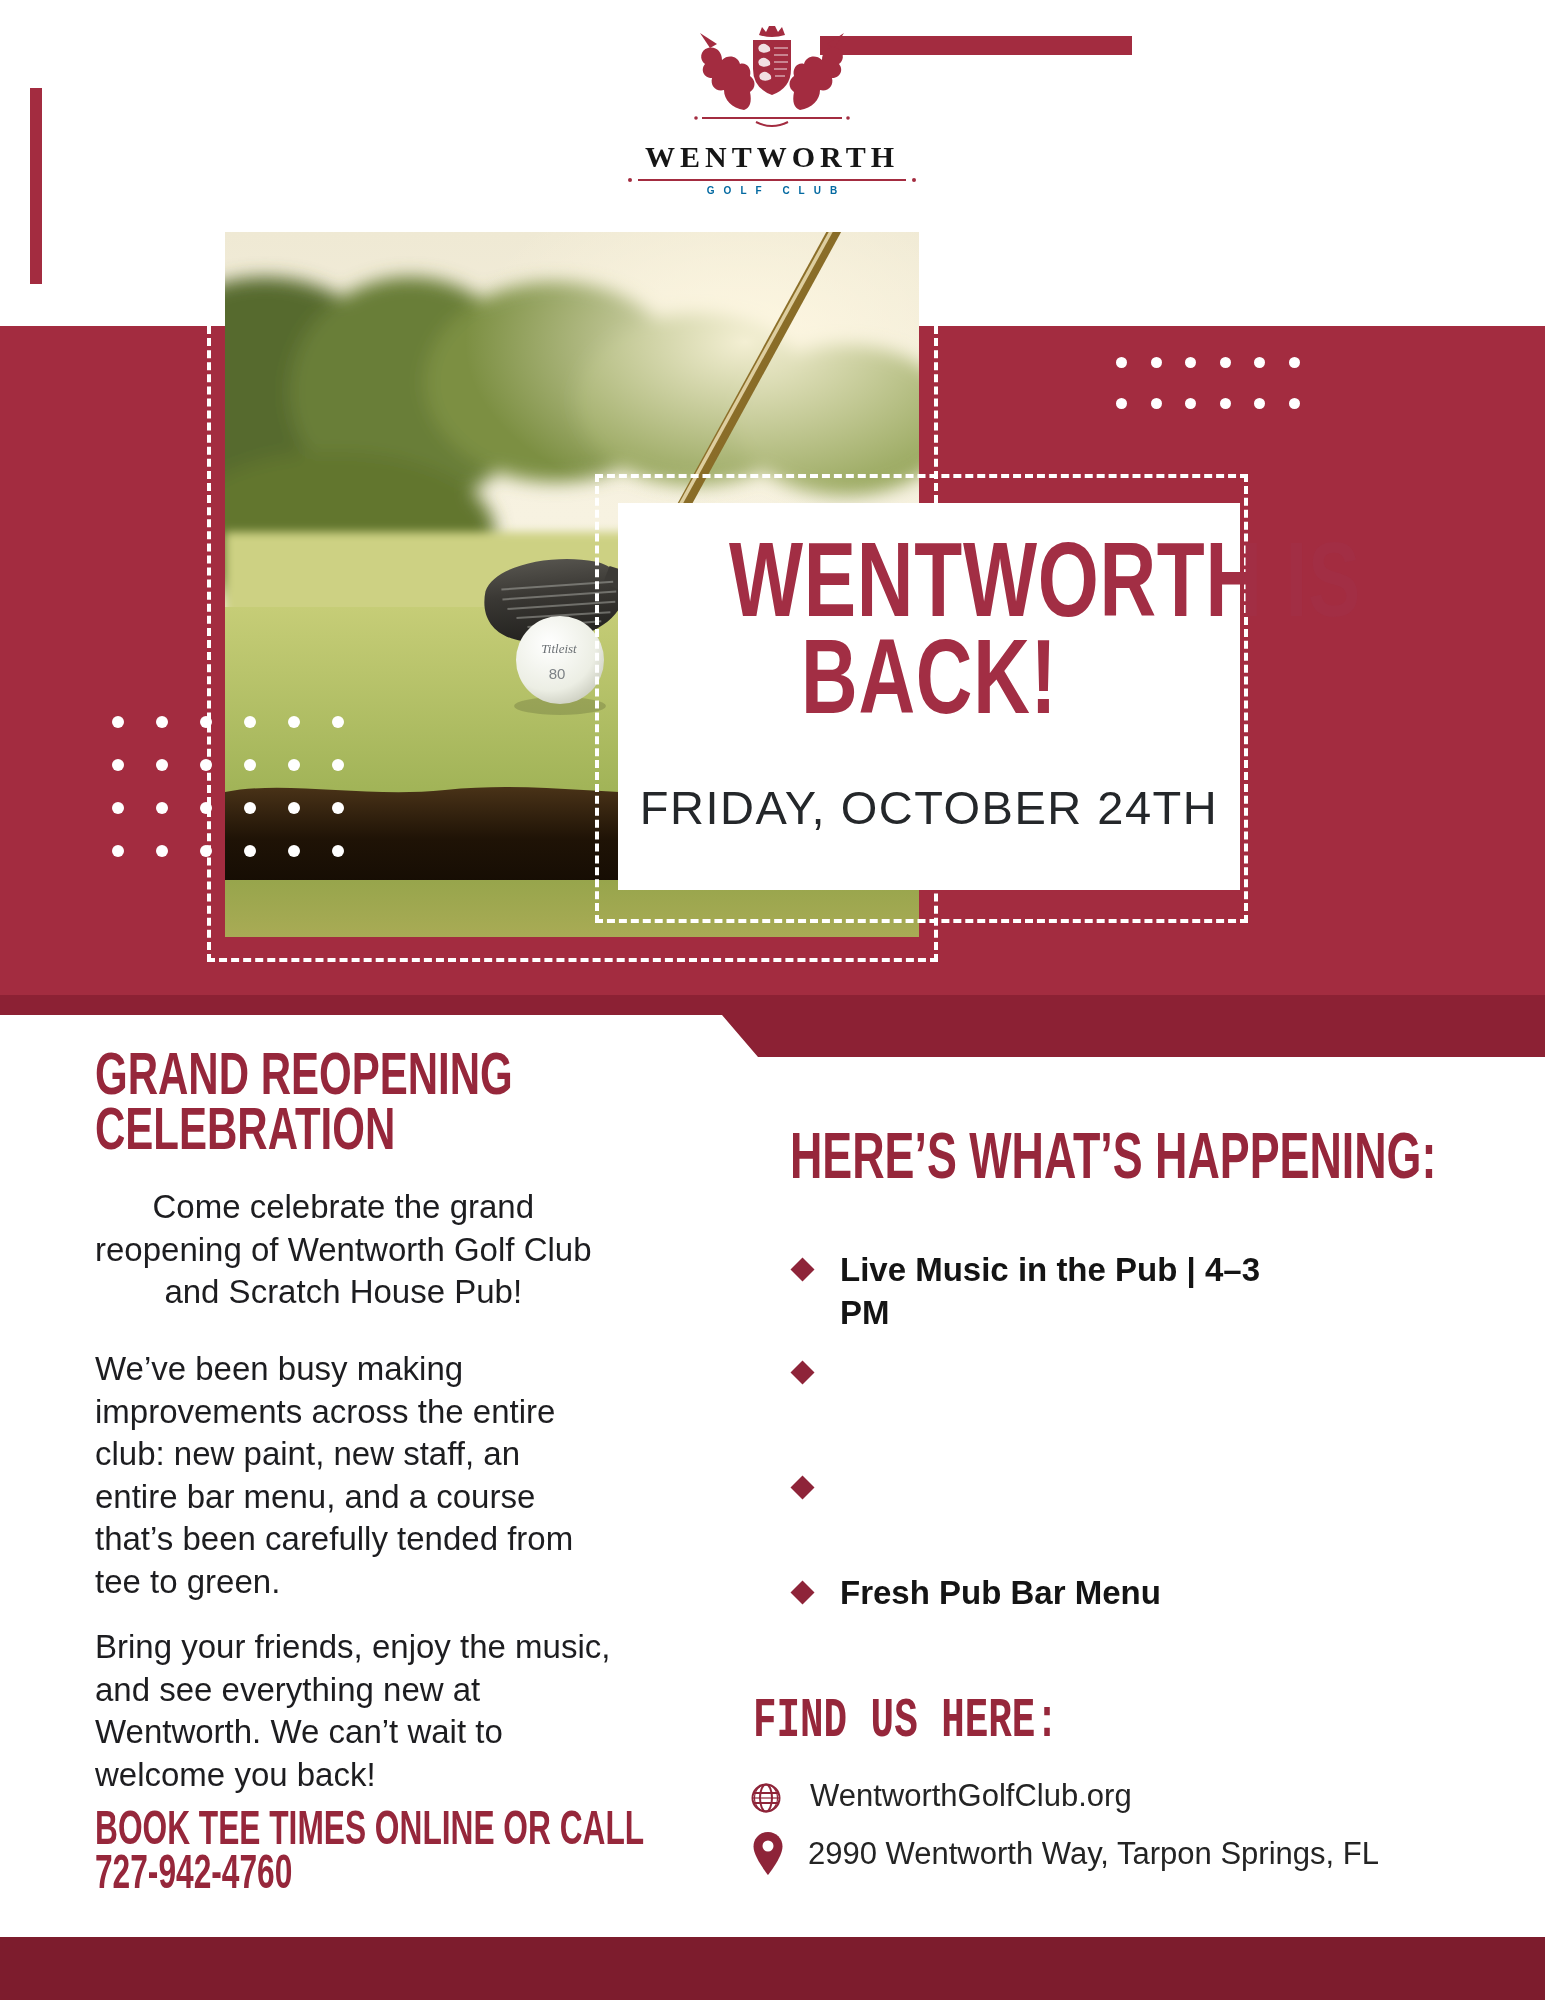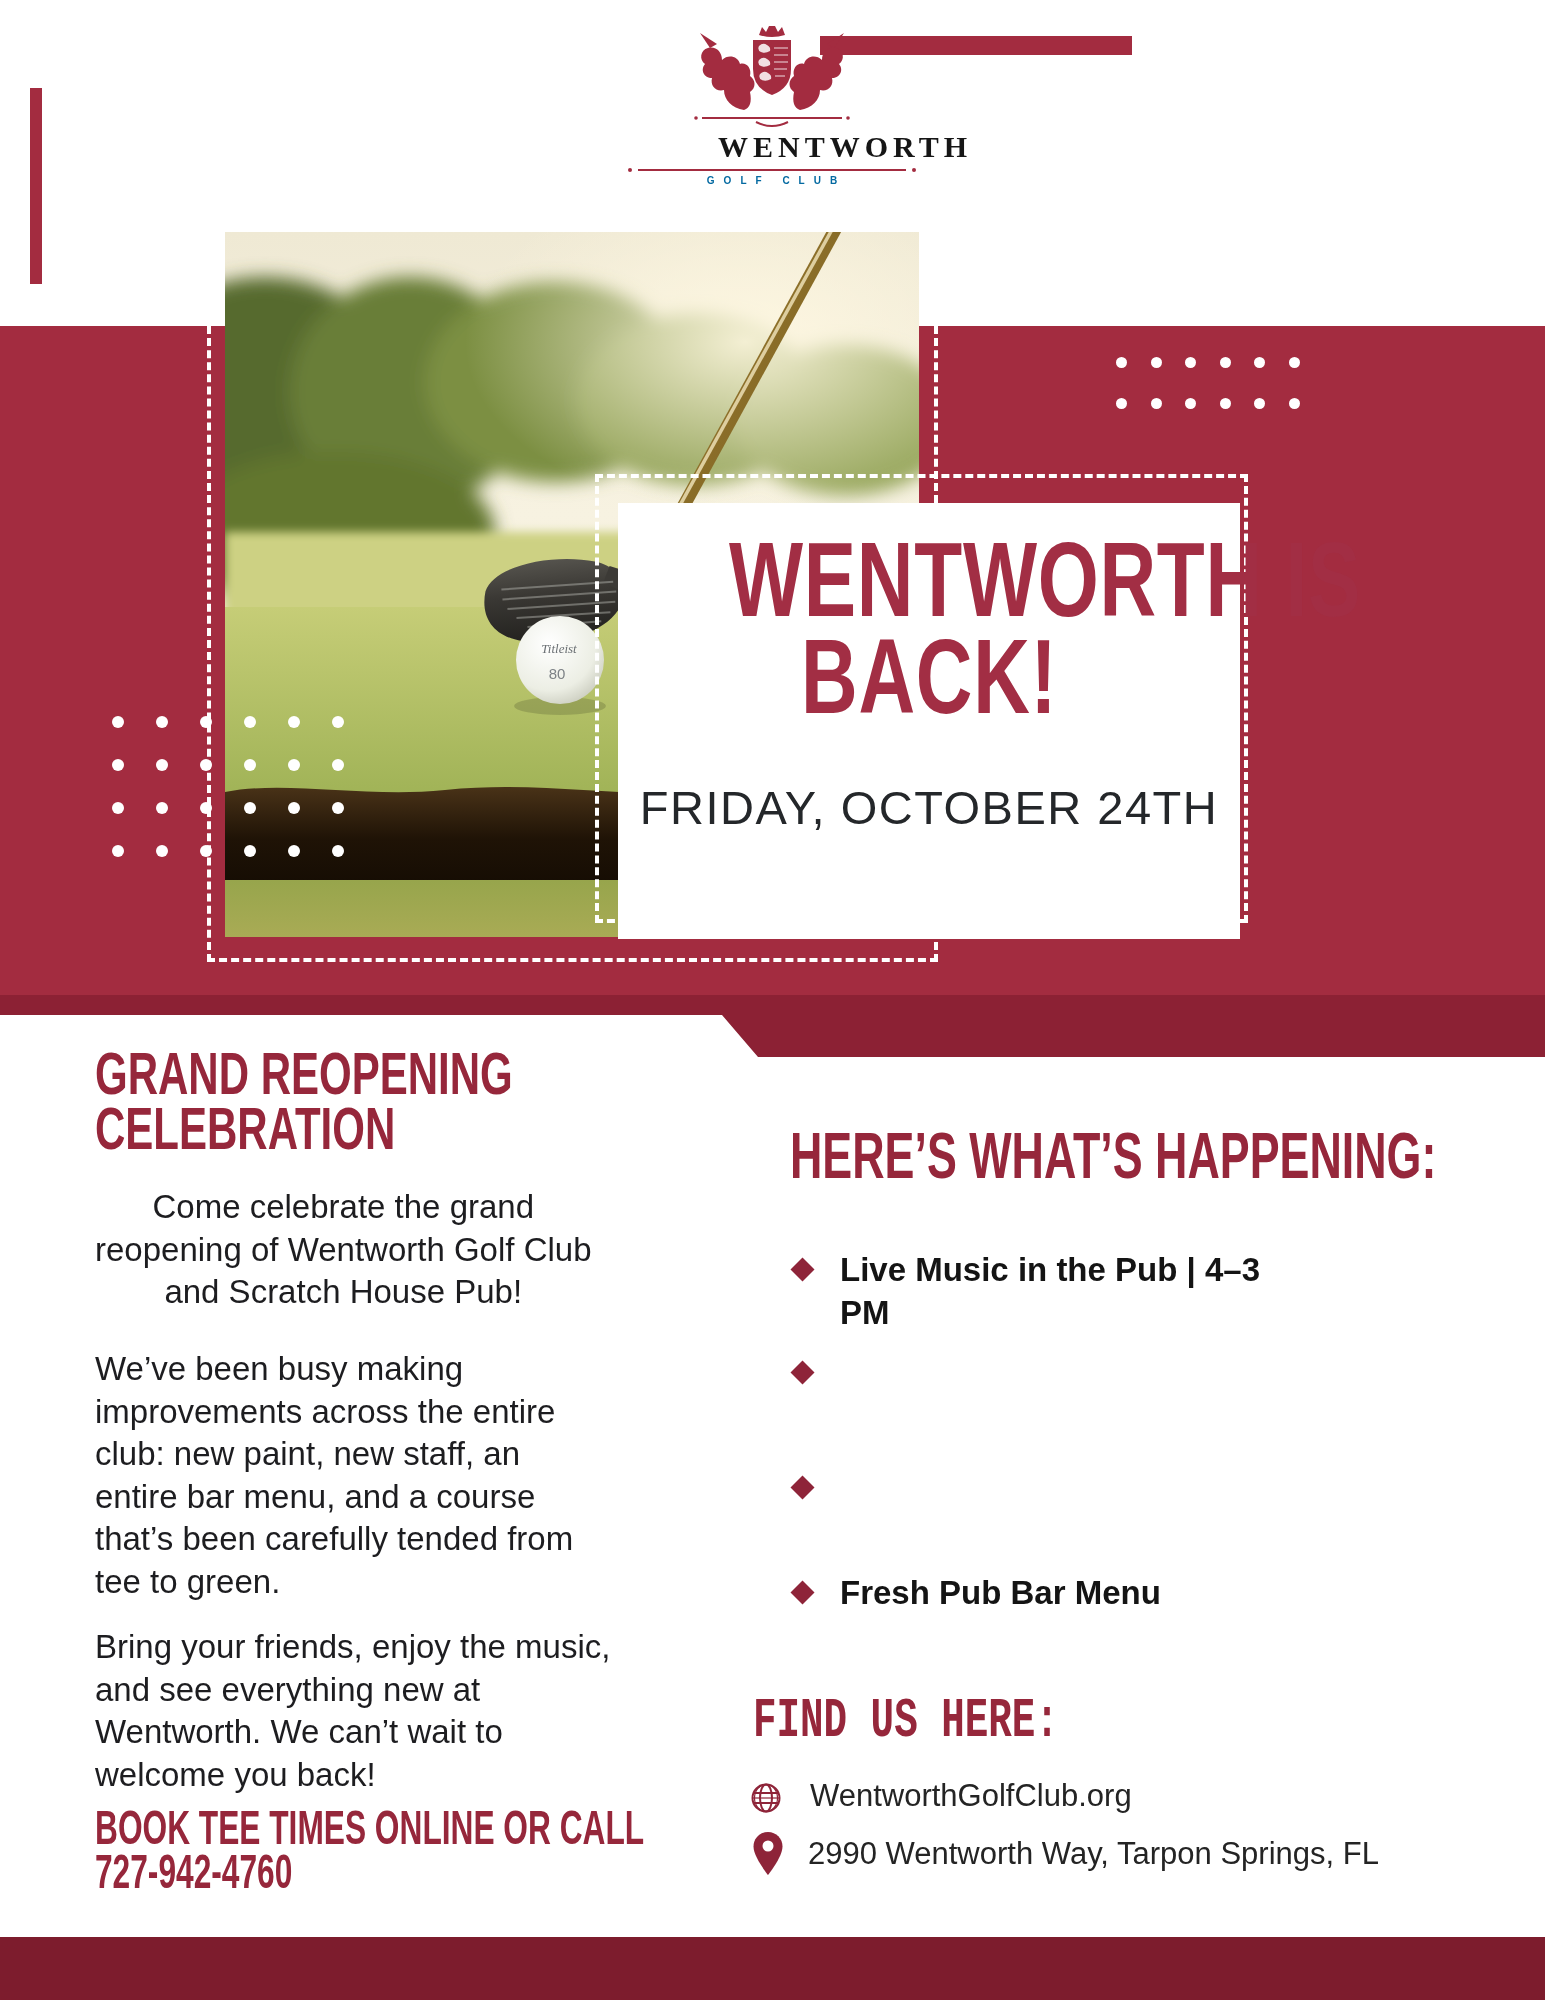--- a/index.html
+++ b/index.html
@@ -12,41 +12,41 @@
 
   
   #left-bar{left:30px;top:88px;width:12px;height:196px;background:#A32C40;}
   #tr-bar{left:820px;top:36px;width:312px;height:19px;background:#A32C40;}
 
   
   #logo{left:572px;top:22px;width:400px;text-align:center;}
   #logo svg{display:block;margin:0 auto;}
   .logo-name{
     font-family:"Liberation Serif","DejaVu Serif",serif;
-    font-weight:600;font-size:30px;letter-spacing:5px;color:#161616;margin-top:2px;text-align:right;
+    font-weight:600;font-size:30px;letter-spacing:5px;color:#161616;margin-top:12px;
   }
   .logo-rule{width:268px;height:2px;background:#A32C40;margin:5px auto 4px auto;position:relative;}
   .logo-rule:before,.logo-rule:after{
     content:"";position:absolute;top:-1px;width:4px;height:4px;border-radius:50%;background:#A32C40;
   }
   .logo-rule:before{left:-10px;} .logo-rule:after{right:-10px;}
   .logo-tagline{font-size:10px;font-weight:600;letter-spacing:9px;color:#0369a1;padding-left:9px;}
 
   
   #maroon-block{left:0;top:326px;width:1545px;height:669px;background:#A32C40;}
   #ribbon{left:0;top:995px;width:1545px;height:63px;}
   #photo{left:225px;top:232px;width:694px;height:705px;overflow:hidden;background:#f2eddc;}
 
   
   #frameA{left:207px;top:326px;width:723px;height:632px;
     border-left:4px dashed #fff;border-right:4px dashed #fff;border-bottom:4px dashed #fff;}
   #frameB{left:595px;top:474px;width:645px;height:441px;border:4px dashed #fff;}
 
   
-  #hero-card{left:618px;top:503px;width:622px;height:436px;background:#ffffff;}
+  #hero-card{left:618px;top:503px;width:622px;height:387px;background:#ffffff;}
   .headline{position:absolute;top:28px;left:0;width:100%;text-align:center;
     color:#A22E44;font-weight:800;font-size:106px;line-height:97px;letter-spacing:1px;}
   .condC{display:inline-block;transform:scaleX(.74);transform-origin:50% 0;white-space:pre;}
   .event-date{position:absolute;top:277px;left:0;width:100%;text-align:center;
     font-size:47px;font-weight:500;letter-spacing:1.5px;color:#24272a;}
 
   
   .dot-grid{pointer-events:none;}
   #dots-tr{left:1116px;top:357px;width:220px;height:60px;}
   #dots-tr .dot{width:11px;height:11px;}

